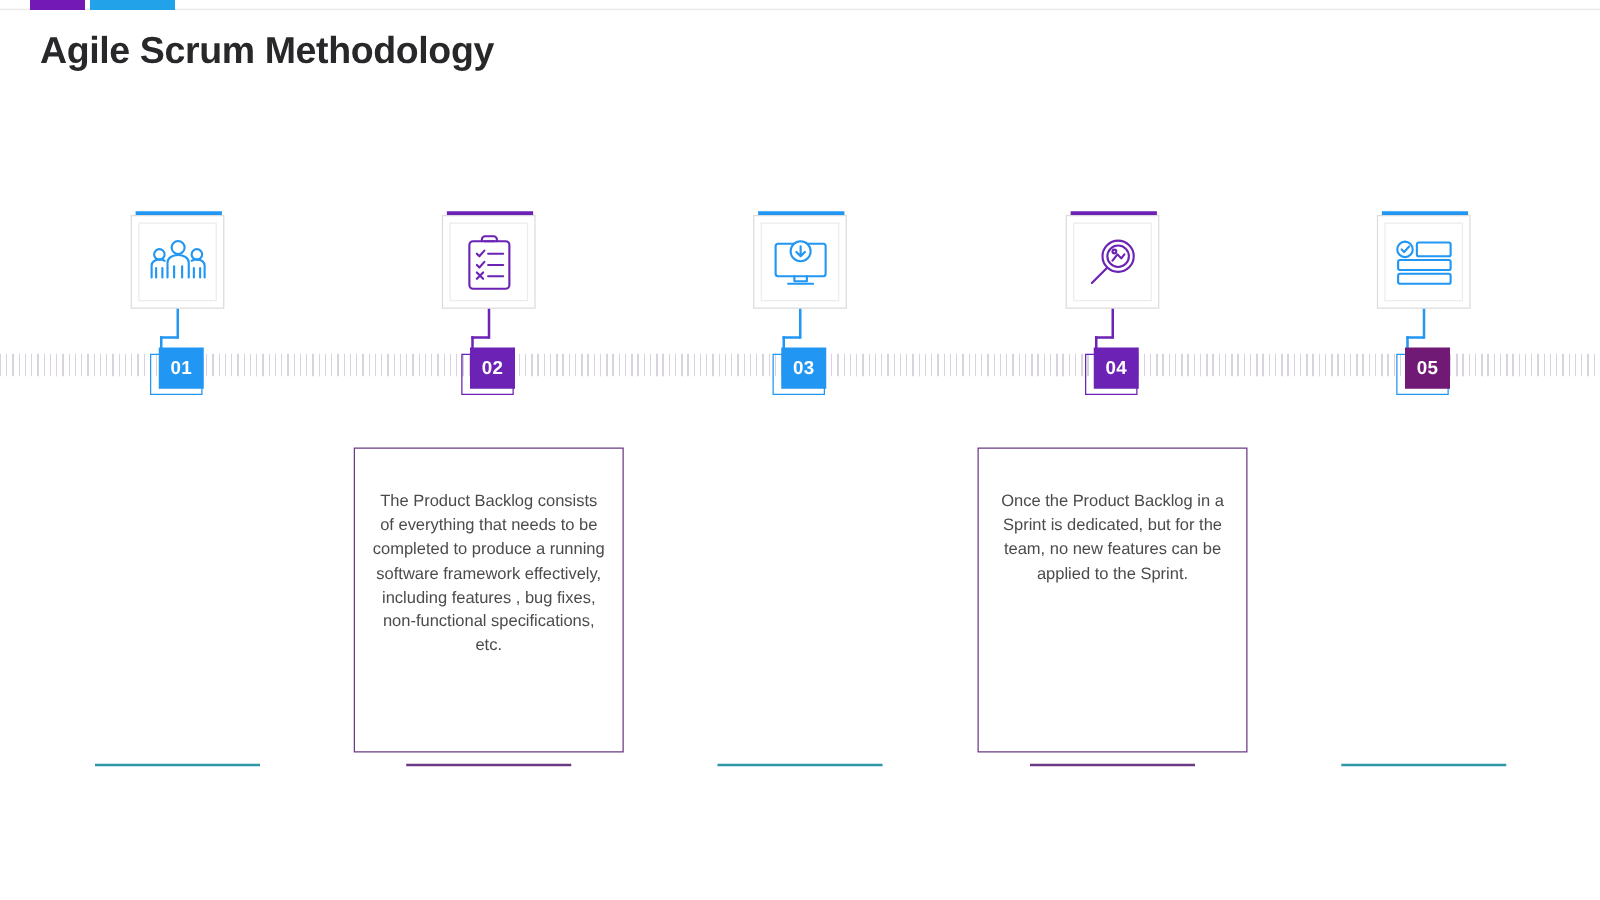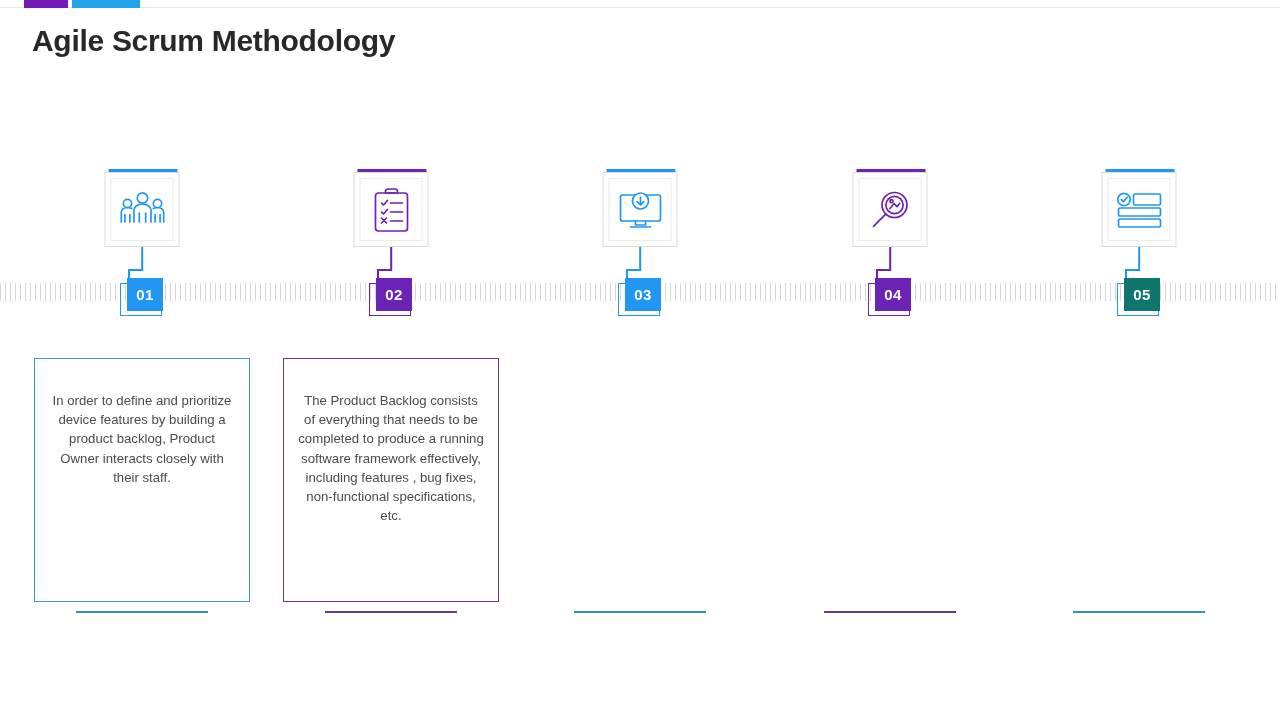--- a/index.html
+++ b/index.html
@@ -126,23 +126,20 @@
             </svg>
           </div>
         </div>
         <div class="conn-v1" style="background:#2196F3"></div>
         <div class="conn-h" style="background:#2196F3"></div>
         <div class="conn-v2" style="background:#2196F3"></div>
         <div class="badge-frame">
           <div class="badge-outline" style="border-color:#2196F3"></div>
           <div class="badge" style="background:#2196F3">01</div>
         </div>
-        <div class="text-card" style="border-color:#3AA0B0">
-          <p>In order to define and prioritize device features by building a product backlog, Product Owner interacts closely with their staff.</p>
-        </div>
         <div class="card-underline" style="background:#2E97A8"></div>
       </div>
       <div class="step" style="left: 266px;">
         <div class="icon-card">
           <div class="icon-card-top" style="background:#6B22B5"></div>
           <div class="icon-inner">
             <svg width="40" height="46" viewBox="0 0 40 46">
               <rect x="4" y="6" width="32" height="38" rx="3" stroke="#6B22B5" fill="none" stroke-width="1.7" stroke-linecap="round" stroke-linejoin="round"></rect>
               <path d="M14 6V4.5c0-1.4 1.2-2.5 2.6-2.5h6.8C24.8 2 26 3.1 26 4.5V6" stroke="#6B22B5" fill="none" stroke-width="1.7" stroke-linecap="round" stroke-linejoin="round"></path>
               <path d="M16 6h8" stroke="#6B22B5" fill="none" stroke-width="1.7" stroke-linecap="round" stroke-linejoin="round"></path>
@@ -202,39 +199,42 @@
             </svg>
           </div>
         </div>
         <div class="conn-v1" style="background:#6B22B5"></div>
         <div class="conn-h" style="background:#6B22B5"></div>
         <div class="conn-v2" style="background:#6B22B5"></div>
         <div class="badge-frame">
           <div class="badge-outline" style="border-color:#6B22B5"></div>
           <div class="badge" style="background:#6B22B5">04</div>
         </div>
+        <div class="text-card" style="border-color:#6B3A85">
+          <p>Once the Product Backlog in a Sprint is dedicated, but for the team, no new features can be applied to the Sprint.</p>
+        </div>
         <div class="card-underline" style="background:#6B3A85"></div>
       </div>
       <div class="step" style="left: 1014px;">
         <div class="icon-card">
           <div class="icon-card-top" style="background:#2196F3"></div>
           <div class="icon-inner">
             <svg width="46" height="36" viewBox="0 0 46 36">
               <circle cx="7.5" cy="7.5" r="6.2" stroke="#2196F3" fill="none" stroke-width="1.7" stroke-linecap="round" stroke-linejoin="round"></circle>
               <path d="M4.8 7.6l2 2 4-4.4" stroke="#2196F3" fill="none" stroke-width="1.7" stroke-linecap="round" stroke-linejoin="round"></path>
               <rect x="17" y="2" width="27" height="11" rx="1.5" stroke="#2196F3" fill="none" stroke-width="1.7" stroke-linecap="round" stroke-linejoin="round"></rect>
               <rect x="2" y="16" width="42" height="8" rx="1.5" stroke="#2196F3" fill="none" stroke-width="1.7" stroke-linecap="round" stroke-linejoin="round"></rect>
               <rect x="2" y="27" width="42" height="8" rx="1.5" stroke="#2196F3" fill="none" stroke-width="1.7" stroke-linecap="round" stroke-linejoin="round"></rect>
             </svg>
           </div>
         </div>
         <div class="conn-v1" style="background:#2196F3"></div>
         <div class="conn-h" style="background:#2196F3"></div>
         <div class="conn-v2" style="background:#2196F3"></div>
         <div class="badge-frame">
           <div class="badge-outline" style="border-color:#2196F3"></div>
-          <div class="badge" style="background:#0f766e">05</div>
+          <div class="badge" style="background:#701a75">05</div>
         </div>
         <div class="card-underline" style="background:#2E97A8"></div>
       </div>
     </div>
 
 </div>
 
 </body></html>

